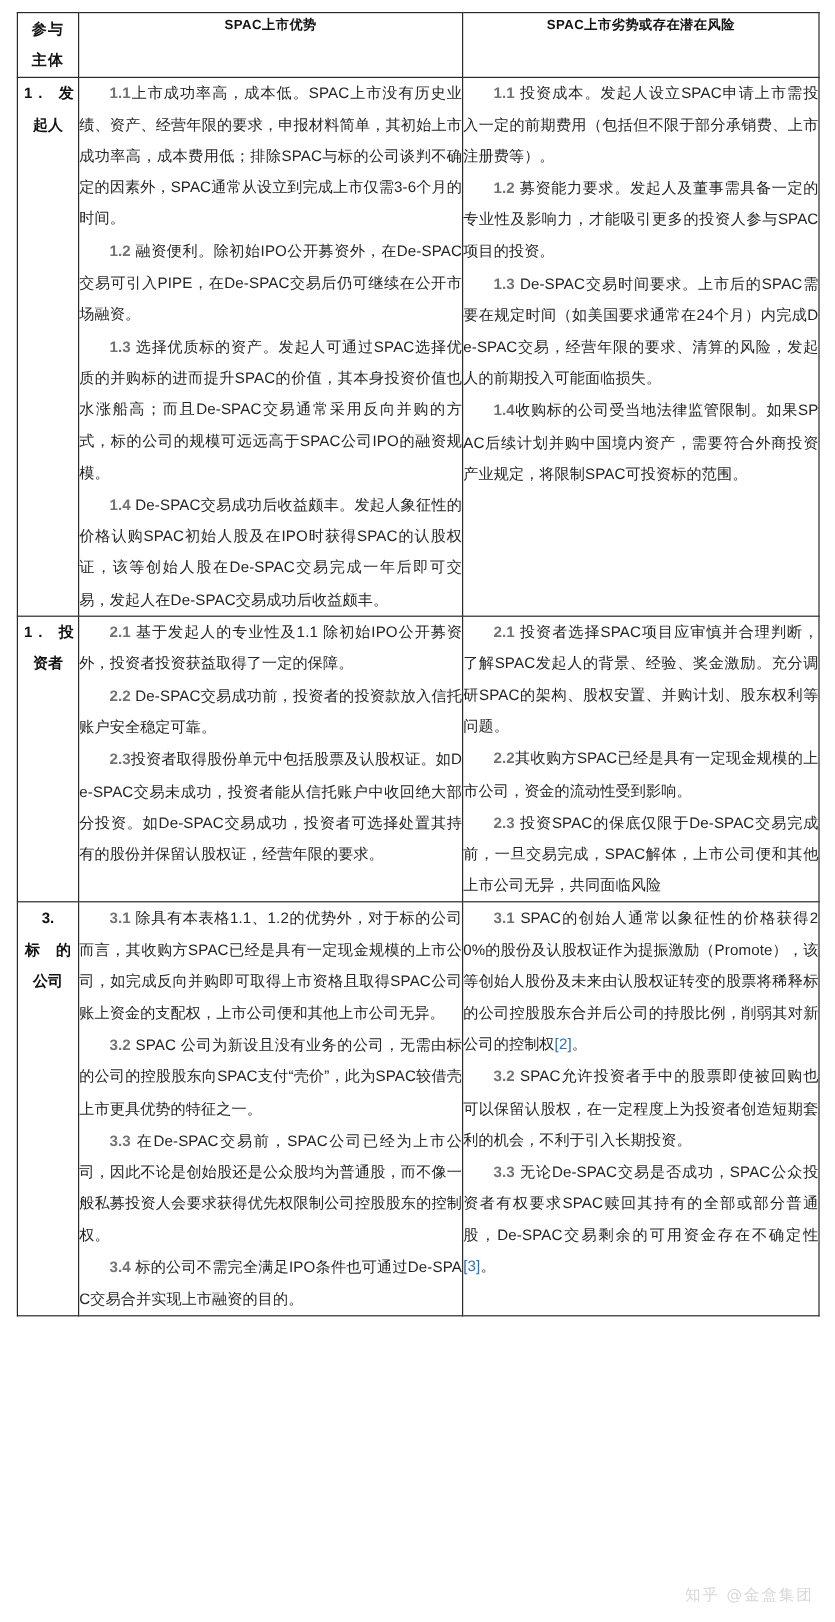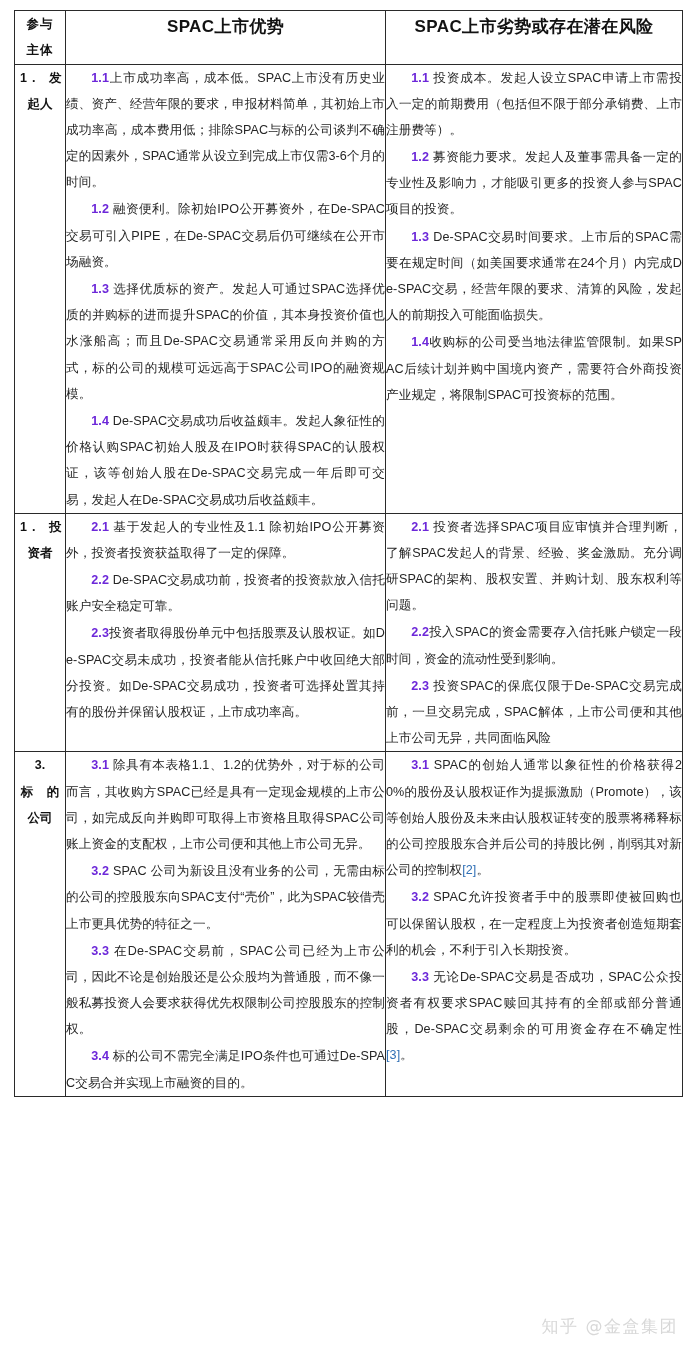--- a/index.html
+++ b/index.html
@@ -42,21 +42,21 @@
 
   col.c-subject { width: 51px; }
   col.c-adv     { width: 320px; }
   col.c-dis     { width: 297px; }
 
   
   .hdr-cell {
     text-align: center;
     vertical-align: middle;
     font-weight: bold;
-    font-size: 17px;
+    font-size: 11px;
     letter-spacing: 0.4px;
     padding: 9px 4px 11px 4px;
     line-height: 1.9;
     color: #121212;
   }
   .hdr-subject {
     font-size: 12.5px;
     letter-spacing: 1px;
     line-height: 2.1;
     padding: 9px 2px;
@@ -85,29 +85,29 @@
     text-indent: 2em;
     font-size: 12.6px;
     line-height: 2.08;
     text-align: justify;
     text-justify: inter-ideograph;
     color: #262626;
     word-break: break-all;
     letter-spacing: 0.1px;
   }
   p.para + p.para { margin-top: 1px; }
-  p.para b { font-weight: bold; color: #6d28d9; }
+  p.para b { font-weight: bold; color: #737373; }
   p.para .ref { color: #2f6fb5; }
 
   
   .watermark {
     position: absolute;
     right: 18px;
     bottom: 14px;
-    font-size: 17px;
+    font-size: 13px;
     letter-spacing: 1.5px;
     color: #d8d8d8;
     font-family: "DejaVu Sans", "Liberation Sans", sans-serif;
     white-space: nowrap;
     user-select: none;
   }
 </style>
 </head>
 <body>
 
@@ -149,25 +149,25 @@
           </td>
         </tr>
         <tr>
           <td class="subject-cell">
             <span class="ln spaced">1. 投</span>
             <span class="ln">资者</span>
           </td>
           <td class="content-cell">
             <p class="para"><b>2.1</b><span> 基于发起人的专业性及1.1 除初始IPO公开募资外，投资者投资获益取得了一定的保障。</span></p>
             <p class="para"><b>2.2</b><span> De-SPAC交易成功前，投资者的投资款放入信托账户安全稳定可靠。</span></p>
-            <p class="para"><b>2.3</b><span>投资者取得股份单元中包括股票及认股权证。如De-SPAC交易未成功，投资者能从信托账户中收回绝大部分投资。如De-SPAC交易成功，投资者可选择处置其持有的股份并保留认股权证，上市成功率高。</span></p>
+            <p class="para"><b>2.3</b><span>投资者取得股份单元中包括股票及认股权证。如De-SPAC交易未成功，投资者能从信托账户中收回绝大部分投资。如De-SPAC交易成功，投资者可选择处置其持有的股份并保留认股权证，经营年限的要求。</span></p>
           </td>
           <td class="content-cell">
             <p class="para"><b>2.1</b><span> 投资者选择SPAC项目应审慎并合理判断，了解SPAC发起人的背景、经验、奖金激励。充分调研SPAC的架构、股权安置、并购计划、股东权利等问题。</span></p>
-            <p class="para"><b>2.2</b><span>投入SPAC的资金需要存入信托账户锁定一段时间，资金的流动性受到影响。</span></p>
+            <p class="para"><b>2.2</b><span>其收购方SPAC已经是具有一定现金规模的上市公司，资金的流动性受到影响。</span></p>
             <p class="para"><b>2.3</b><span> 投资SPAC的保底仅限于De-SPAC交易完成前，一旦交易完成，SPAC解体，上市公司便和其他上市公司无异，共同面临风险</span></p>
           </td>
         </tr>
         <tr>
           <td class="subject-cell">
             <span class="ln">3.</span>
             <span class="ln spaced">标 的</span>
             <span class="ln">公司</span>
           </td>
           <td class="content-cell">

